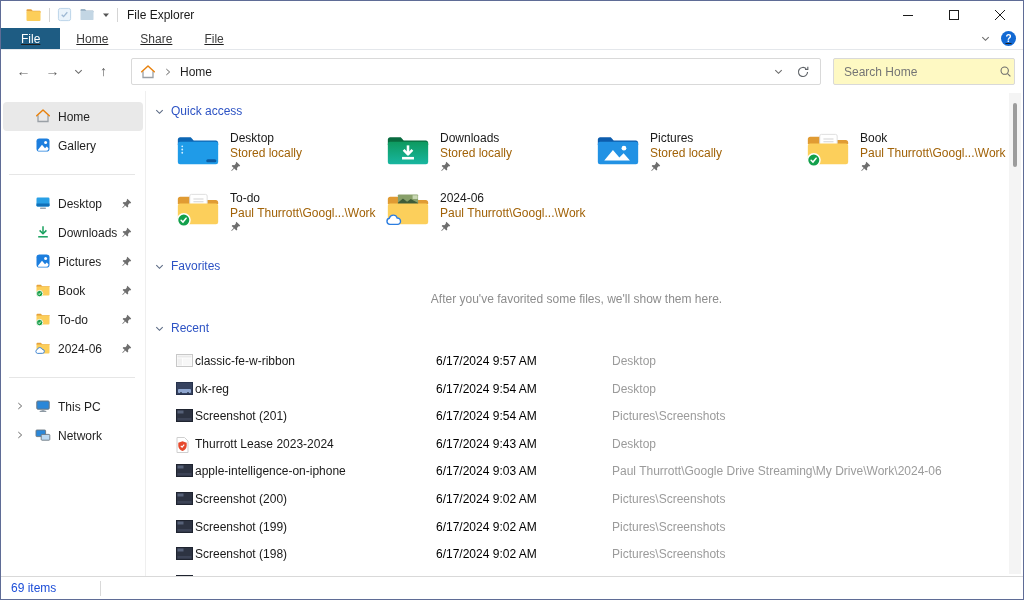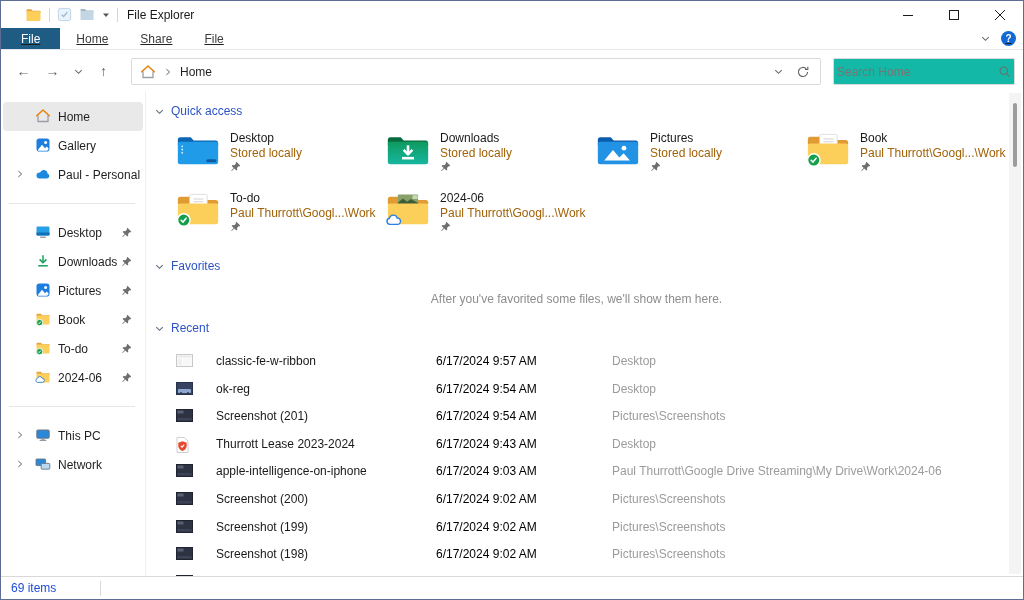--- a/index.html
+++ b/index.html
@@ -24,21 +24,21 @@
   .help-btn { width:15px; height:15px; border-radius:50%; background:#1269d3; color:#fff; font-size:10px; font-weight:bold; display:flex; align-items:center; justify-content:center; }
 
   
   .navbar { position:absolute; top:50px; left:0; right:0; height:40px; background:#fff; }
   .navbtns { position:absolute; left:8px; top:0; height:40px; display:flex; align-items:center; }
   .navbtn { width:29px; text-align:center; font-size:14px; color:#5c5c5c; }
   .navbtn.small { width:22px; padding-top:2px; }
   .addressbar { position:absolute; left:130px; width:690px; top:7px; height:27px; border:1px solid #d9d9d9; border-radius:2px; display:flex; align-items:center; padding:0 8px; background:#fff; }
   .addr-crumb { display:flex; align-items:center; gap:7px; }
   .addr-right { margin-left:auto; display:flex; align-items:center; gap:12px; padding-right:2px; }
-  .searchbox { position:absolute; left:832px; width:182px; top:7px; height:27px; border:1px solid #d9d9d9; border-radius:2px; display:flex; align-items:center; padding:0 3px; background:#14b8a6; }
+  .searchbox { position:absolute; left:832px; width:182px; top:7px; height:27px; border:1px solid #d9d9d9; border-radius:2px; display:flex; align-items:center; padding:0 10px; background:#fef9c3; }
   .searchbox input { border:none; outline:none; flex:1; font-family:"Liberation Sans",sans-serif; font-size:12px; color:#222; background:transparent; }
   .searchbox input::placeholder { color:#757575; }
 
   
   .sidebar { position:absolute; top:90px; left:0; width:145px; bottom:23px; padding-top:11px; background:#fff; border-right:1px solid #efefef; overflow:hidden; }
   .sb-item { position:relative; height:29px; margin:0 2px; border-radius:4px; display:flex; align-items:center; padding-left:55px; cursor:default; }
   .sb-item.selected { background:#e9e9e9; }
   .sb-chev { position:absolute; left:12px; top:9px; }
   .sb-icon { position:absolute; left:32px; top:6px; width:16px; height:16px; }
   .sb-label { font-size:12px; color:#1f1f1f; white-space:nowrap; }
@@ -56,21 +56,21 @@
   .qa-tiles { position:absolute; top:38px; left:30px; width:850px; display:flex; flex-wrap:wrap; row-gap:8px; }
   .tile { width:210px; height:52px; display:flex; align-items:flex-start; padding-top:2px; }
   .tile .t-icon { flex:0 0 44px; margin-right:10px; }
   .t-name { font-size:12px; color:#191919; line-height:15px; white-space:nowrap; }
   .t-sub { font-size:12px; color:#a16207; line-height:15px; white-space:nowrap; }
   .t-pin { margin-top:3px; }
   .fav-empty { position:absolute; top:201px; left:0; right:0; text-align:center; color:#8d8d8d; font-size:12px; }
   .rows { position:absolute; top:256px; left:0; right:0; }
   .frow { position:relative; height:27.6px; }
   .frow .r-icon { position:absolute; left:30px; top:7px; }
-  .r-name { position:absolute; left:70px; top:7px; font-size:12px; color:#191919; white-space:nowrap; }
+  .r-name { position:absolute; left:49px; top:7px; font-size:12px; color:#191919; white-space:nowrap; }
   .r-date { position:absolute; left:290px; top:7px; font-size:12px; color:#000000; white-space:nowrap; }
   .r-loc  { position:absolute; left:466px; top:7px; font-size:12px; color:#9b9b9b; white-space:nowrap; }
 
   
   .vscroll { position:absolute; top:92px; right:2px; width:12px; bottom:25px; background:#f4f4f4; }
   .vthumb { position:absolute; top:10px; left:4px; width:4px; height:64px; border-radius:2px; background:#9c9c9c; }
 
   
   .statusbar { position:absolute; left:0; right:0; bottom:0; height:23px; border-top:1px solid #d9d9d9; background:#fff; display:flex; align-items:center; padding-left:10px; z-index:5; }
   .status-count { color:#1d4ed8; font-size:12px; }
@@ -215,33 +215,20 @@
       </div>
       <div class="sb-item">
         <span class="icon sb-icon">
           <svg width="16" height="16" viewBox="0 0 16 16">
             <rect x="1.5" y="1.5" width="13" height="13" rx="2.8" fill="#1c7ede"></rect>
             <circle cx="10.6" cy="5.4" r="1.5" fill="#fff"></circle>
             <path d="M3 12.8l4-5 3 3.4 1.8-1.8 1.7 2v.4a2 2 0 0 1-2 2H4a1.8 1.8 0 0 1-1-.4z" fill="#fff"></path>
           </svg>
         </span>
         <span class="sb-label">Gallery</span>
-      </div>
-      <div class="sb-item">
-        <span class="icon sb-chev">
-          <svg width="10" height="10" viewBox="0 0 12 12">
-            <path d="M4 2.5L8 6l-4 3.5" fill="none" stroke="#666" stroke-width="1.2"></path>
-          </svg>
-        </span>
-        <span class="icon sb-icon">
-          <svg width="16" height="16" viewBox="0 0 16 16">
-            <path d="M4.5 12.5a3 3 0 0 1 0-6c.2 0 .4 0 .6.1a3.8 3.8 0 0 1 7.4 1 2.5 2.5 0 0 1-.5 4.9z" fill="#1b8ade"></path>
-          </svg>
-        </span>
-        <span class="sb-label">Paul - Personal</span>
       </div>
       <div class="sb-divider">
         <span></span>
       </div>
       <div class="sb-item">
         <span class="icon sb-icon">
           <svg width="16" height="16" viewBox="0 0 16 16">
             <rect x="1.5" y="2.5" width="13" height="9" rx="1.2" fill="#29a0e6"></rect>
             <path d="M1.5 8.5h13v1.8a1.2 1.2 0 0 1-1.2 1.2H2.7a1.2 1.2 0 0 1-1.2-1.2z" fill="#1170b8"></path>
             <rect x="5" y="12.6" width="6" height="1.3" rx="0.6" fill="#9aa5af"></rect>

